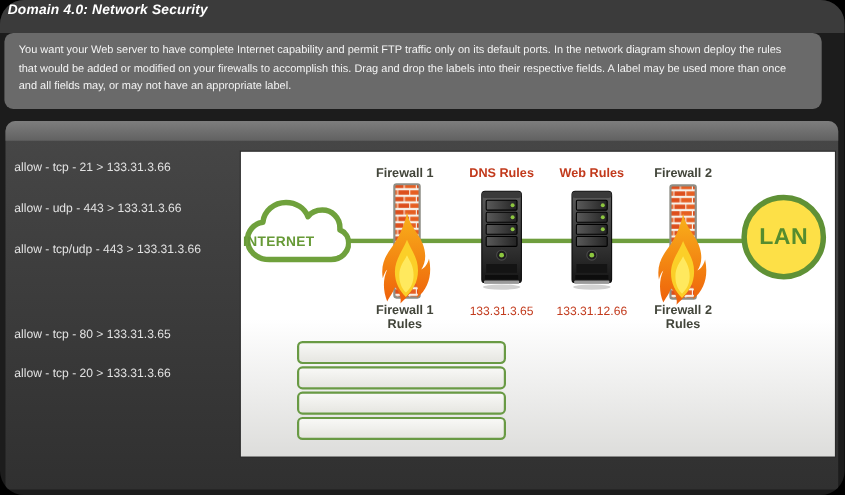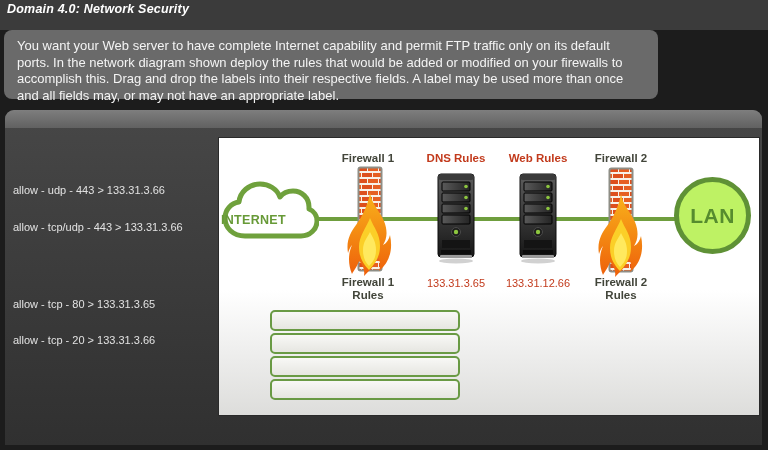--- a/index.html
+++ b/index.html
@@ -1,35 +1,36 @@
 <!DOCTYPE html>
 <html><head>
 <meta charset="utf-8">
 <style>
   * { margin:0; padding:0; box-sizing:border-box; }
   html,body { background:#000; }
   body { font-family:"Liberation Sans", sans-serif; }
   .stage {
     position:relative; width:768px; height:450px; overflow:hidden;
     background:#1c1c1c;
+    border-radius:22px;
   }
   
   .top-band { position:absolute; left:0; top:0; width:768px; height:30px; background:#3b3b3b; }
   .domain-title {
     position:absolute; left:7px; top:2px; color:#ffffff;
     font-size:12.5px; font-weight:bold; font-style:italic; letter-spacing:.2px;
   }
   .objective {
     position:absolute; left:7px; top:17px; color:#c3c3c3; font-size:10.5px;
   }
   
   .instructions {
-    position:absolute; left:4px; top:30px; width:654px; height:69px;
+    position:absolute; left:4px; top:30px; width:743px; height:69px;
     background:#6a6a6a; border-radius:8px; color:#f4f4f4;
-    font-size:13px; line-height:16.5px; padding:8px 20px 8px 13px;
+    font-size:10px; line-height:16.5px; padding:8px 20px 8px 13px;
   }
   
   .main-panel {
     position:absolute; left:5px; top:110px; width:757px; height:335px;
     background:linear-gradient(#474747, #303030);
     border-radius:9px 9px 0 0;
   }
   .panel-strip {
     position:absolute; left:5px; top:110px; width:757px; height:18px;
     background:linear-gradient(#7e7e7e,#616161);
@@ -47,21 +48,21 @@
     box-shadow:0 0 0 1px #2a2a2a;
   }
   .net-line { position:absolute; left:279px; top:217px; width:402px; height:4px; background:#6f9e3e; }
   .cloud-wrap { position:absolute; left:221px; top:180px; width:98px; height:68px; }
   .cloud-text {
     position:absolute; left:0; top:33px; width:98px; text-align:left;
     color:#679a37; font-weight:bold; font-size:12.5px; letter-spacing:.3px;
   }
   .lan-circle {
     position:absolute; left:674px; top:177px; width:77px; height:77px;
-    border:5px solid #5f9136; border-radius:50%; background:#bef264;
+    border:5px solid #5f9136; border-radius:50%; background:#fde047;
     display:flex; align-items:center; justify-content:center;
   }
   .lan-text { color:#568c2e; font-weight:bold; font-size:21px; letter-spacing:.5px; }
   .diag-title {
     position:absolute; text-align:center; font-weight:bold; font-size:11.5px; color:#42453a;
   }
   .diag-title.red, .ip-label { color:#c23a1c; }
   .ip-label { position:absolute; text-align:center; font-weight:normal; font-size:11px; }
   .rules-label {
     position:absolute; text-align:center; font-weight:bold; font-size:11.5px;
@@ -84,20 +85,21 @@
 
   <div class="top-band">
     <div class="domain-title">Domain 4.0: Network Security</div>
   </div>
 
   <div class="instructions">You want your Web server to have complete Internet capability and permit FTP traffic only on its default ports. In the network diagram shown deploy the rules that would be added or modified on your firewalls to accomplish this. Drag and drop the labels into their respective fields. A label may be used more than once and all fields may, or may not have an appropriate label.</div>
 
   <div class="main-panel"></div>
   <div class="panel-strip"></div>
 
+  <div class="drag-label" style="top:146px">allow - tcp - 21 &gt; 133.31.3.66</div>
   <div class="drag-label" style="top:184px">allow - udp - 443 &gt; 133.31.3.66</div>
   <div class="drag-label" style="top:221px">allow - tcp/udp - 443 &gt; 133.31.3.66</div>
   <div class="drag-label" style="top:298px">allow - tcp - 80 &gt; 133.31.3.65</div>
   <div class="drag-label" style="top:334px">allow - tcp - 20 &gt; 133.31.3.66</div>
 
   <div class="diagram"></div>
 
   <div class="net-line"></div>
 
   <div class="cloud-wrap">

